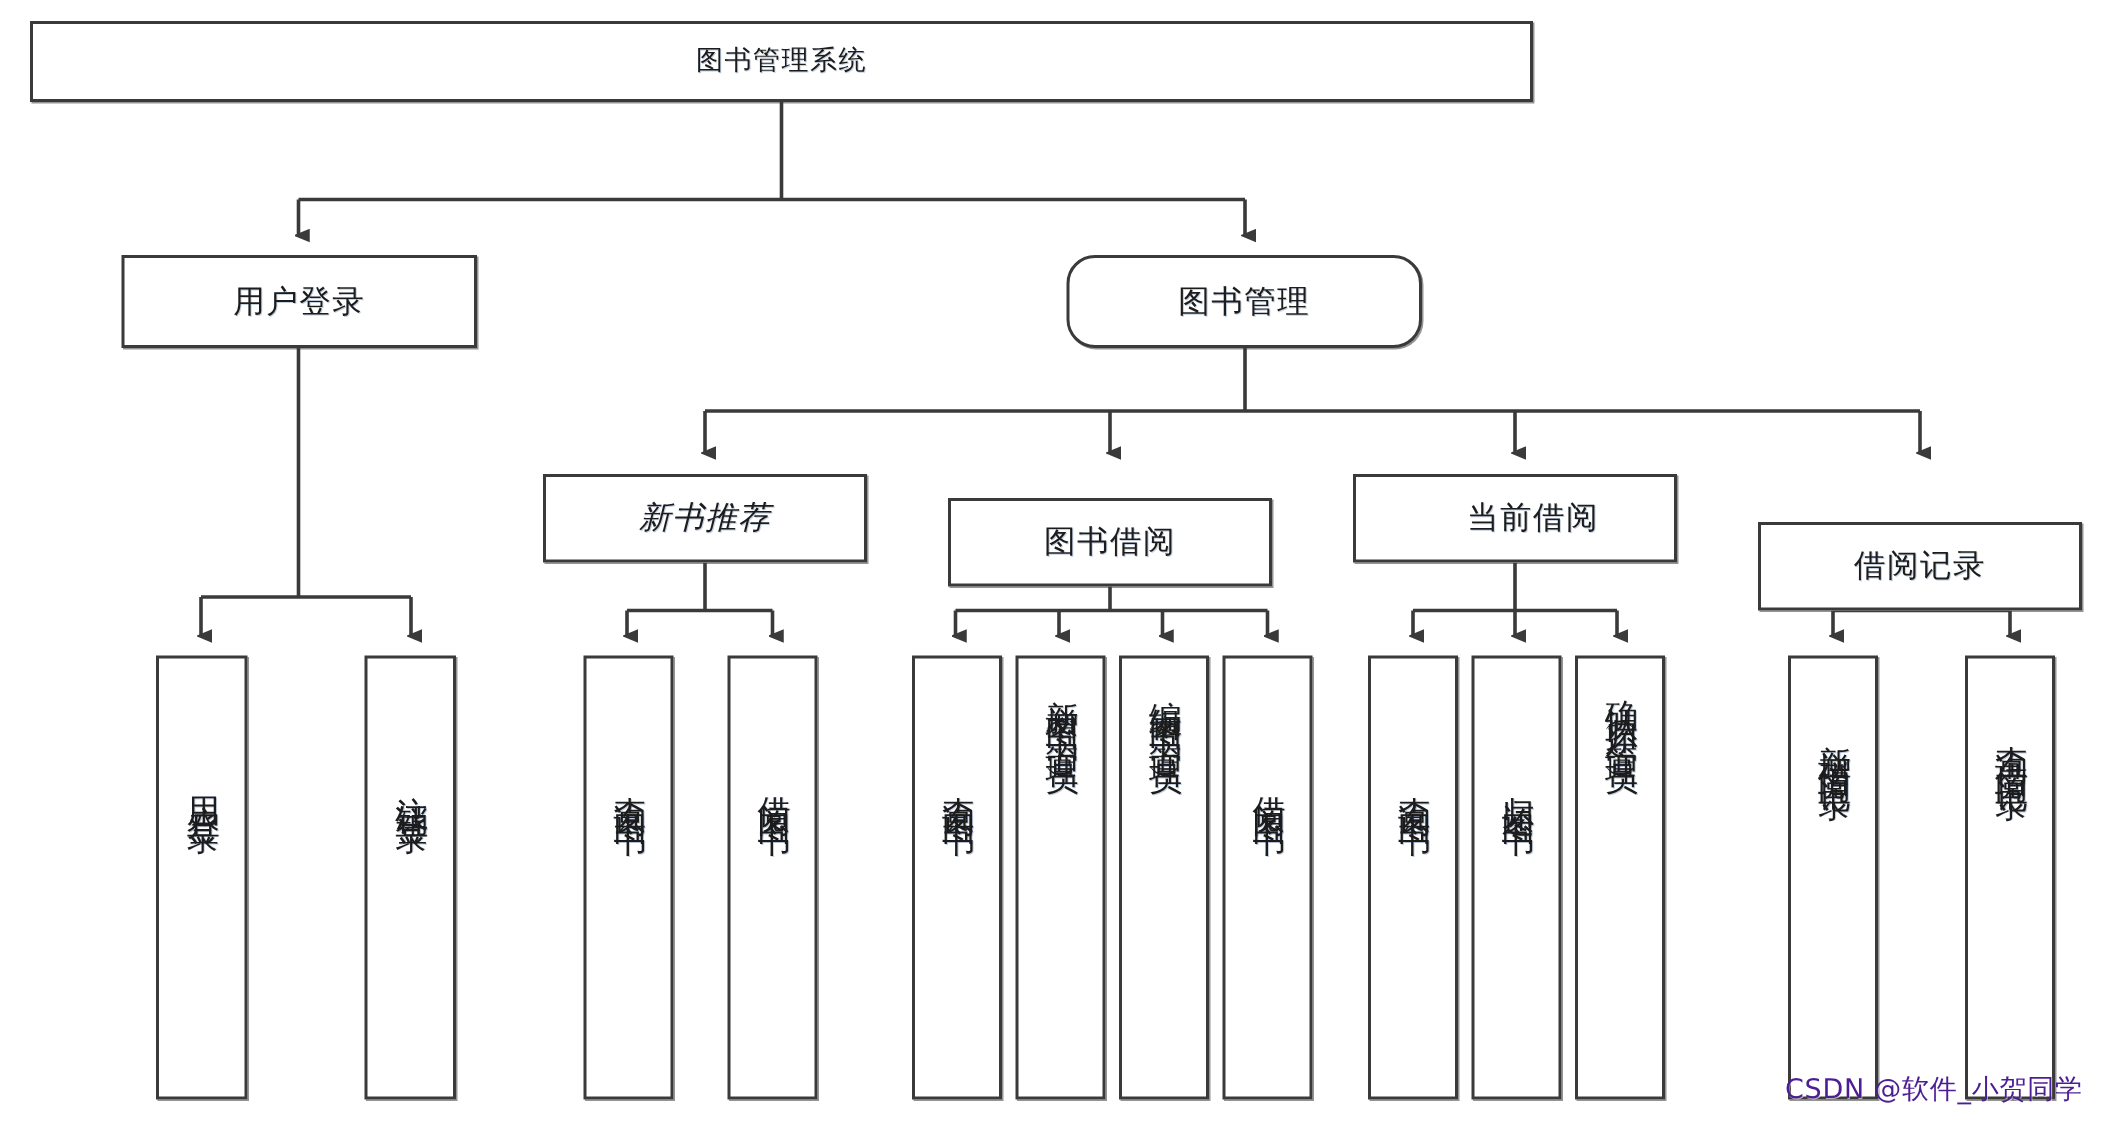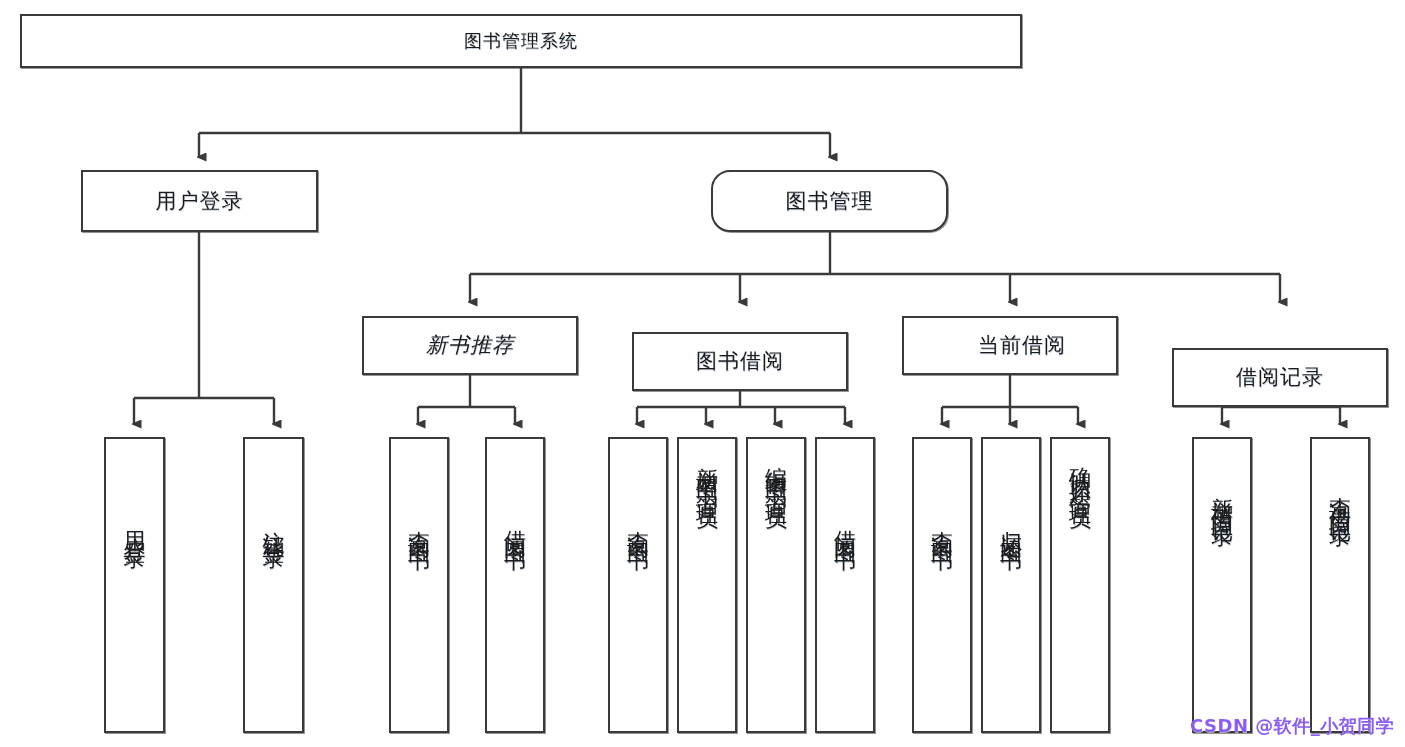--- a/index.html
+++ b/index.html
@@ -51,26 +51,25 @@
     -webkit-writing-mode:vertical-rl;
     font-size:22px;
     letter-spacing:6px;
     line-height:1;
     white-space:nowrap;
   }
   .node.root .label{font-size:18px;}
   .watermark{
     position:absolute;
     font-size:18px;
-    color:#8b5cf6;
+    color:#4c1d95;
     letter-spacing:0.5px;
     white-space:nowrap;
     z-index:5;
     text-shadow:0.5px 0.5px 0 rgba(255,255,255,0.6);
-    font-weight:bold;
   }
 </style>
 </head>
 <body>
 
 <div id="canvas">
 
   <svg id="edges" viewBox="0 0 1405 747" width="1405" height="747" xmlns="http://www.w3.org/2000/svg">
     <defs>
       <marker id="arrow" markerWidth="10" markerHeight="10" refX="4.5" refY="7.5" orient="auto" markerUnits="userSpaceOnUse">

